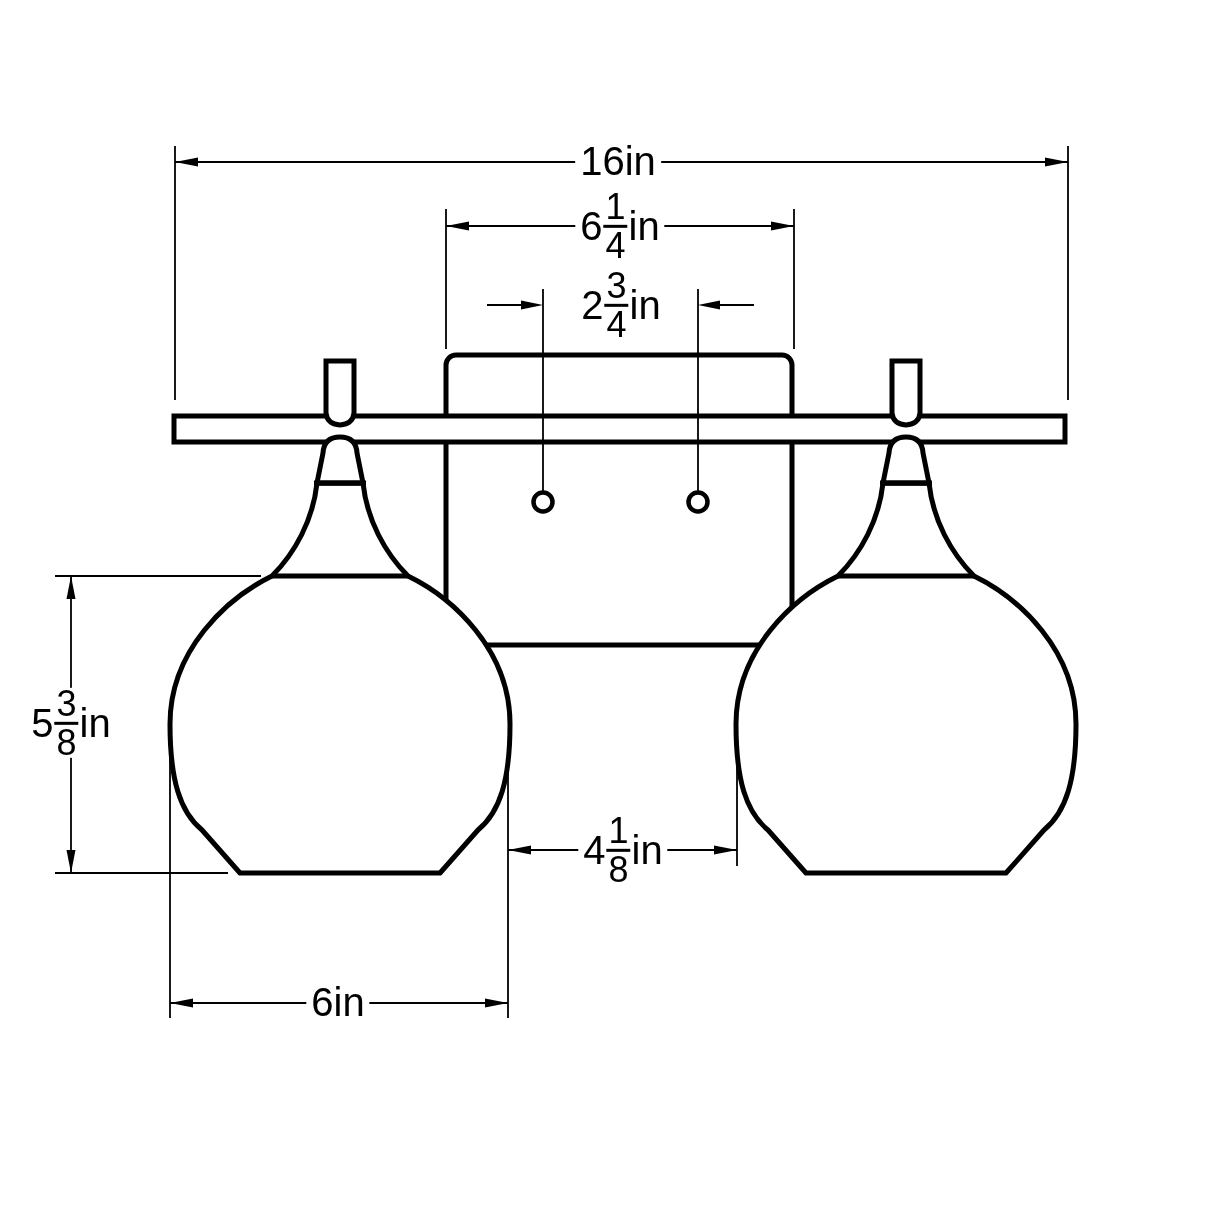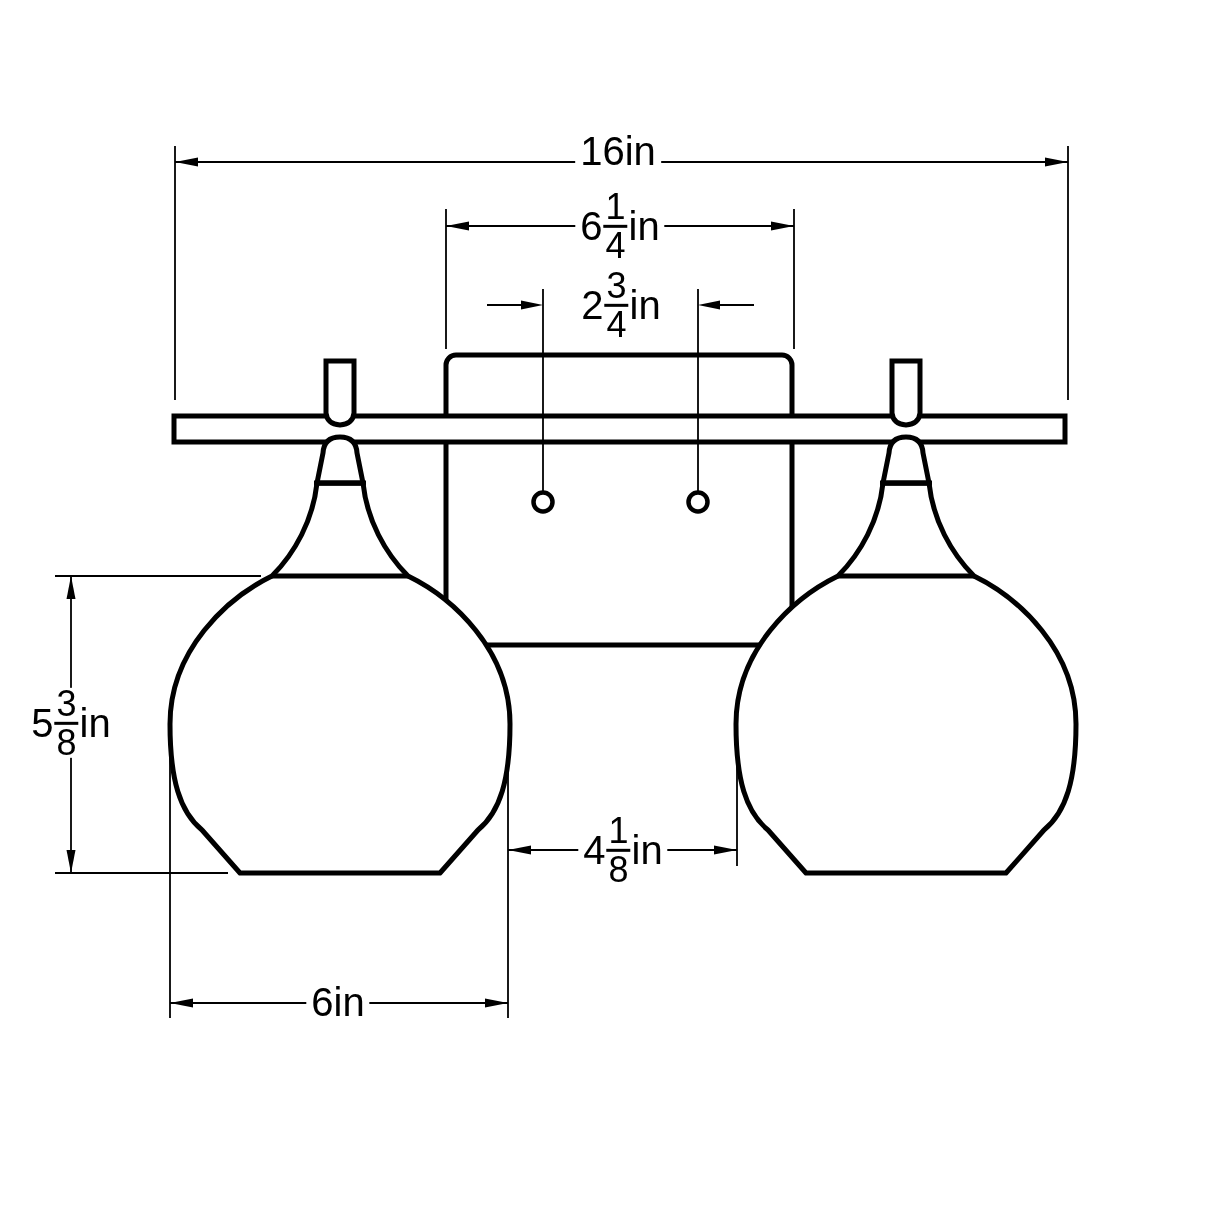--- a/index.html
+++ b/index.html
@@ -138,21 +138,21 @@
       <polygon points="71,873 66.5,850 75.5,850"></polygon>
 
       <polygon points="508,850 531,845.5 531,854.5"></polygon>
       <polygon points="737,850 714,845.5 714,854.5"></polygon>
 
       <polygon points="170,1003 193,998.5 193,1007.5"></polygon>
       <polygon points="508,1003 485,998.5 485,1007.5"></polygon>
     </g>
   </svg>
 
-  <div class="dim-label" style="left:618px;top:151px;">
+  <div class="dim-label" style="left:618px;top:161px;">
     <span>16</span>
       <span>in</span>
   </div>
 
   <div class="dim-label" style="left:620px;top:226px;">
     <span>6</span>
       <span class="frac">
         <span class="num">1</span>
         <span class="den">4</span>
       </span>

